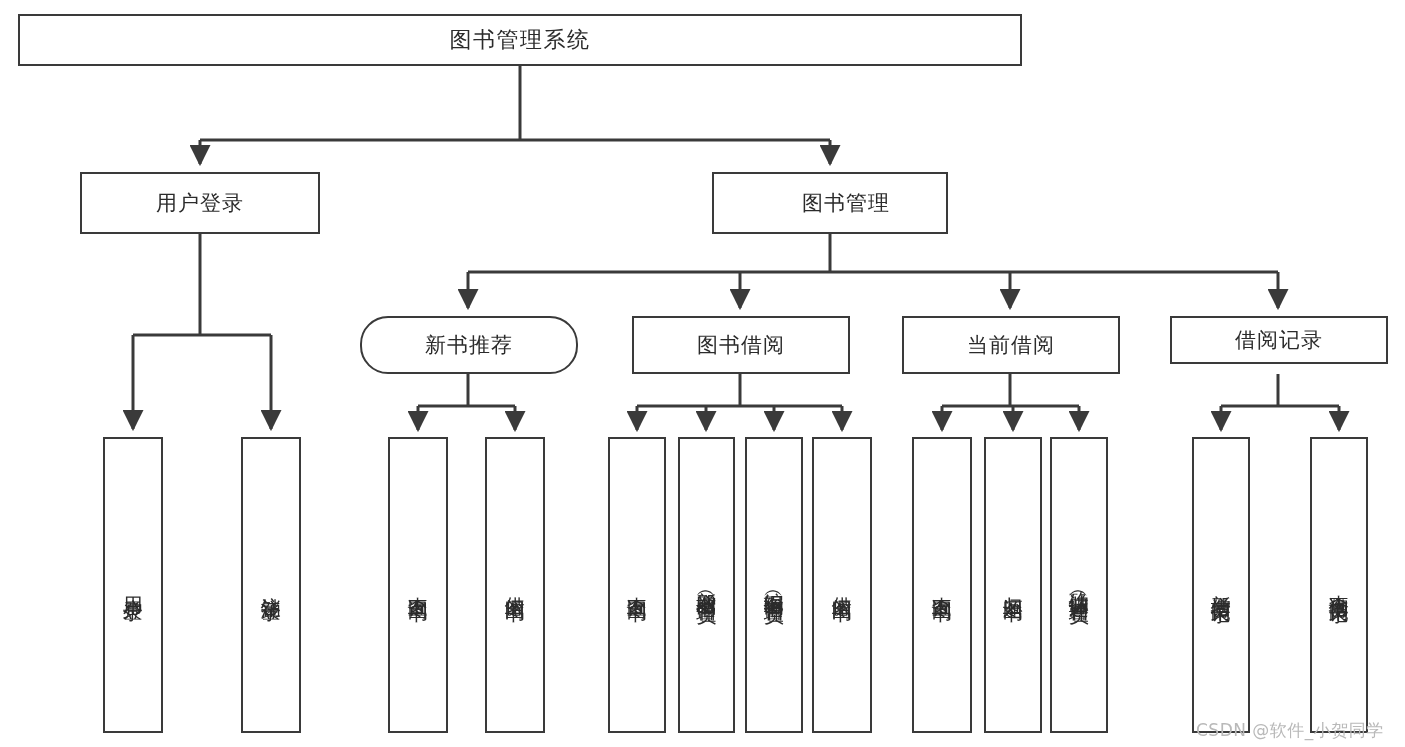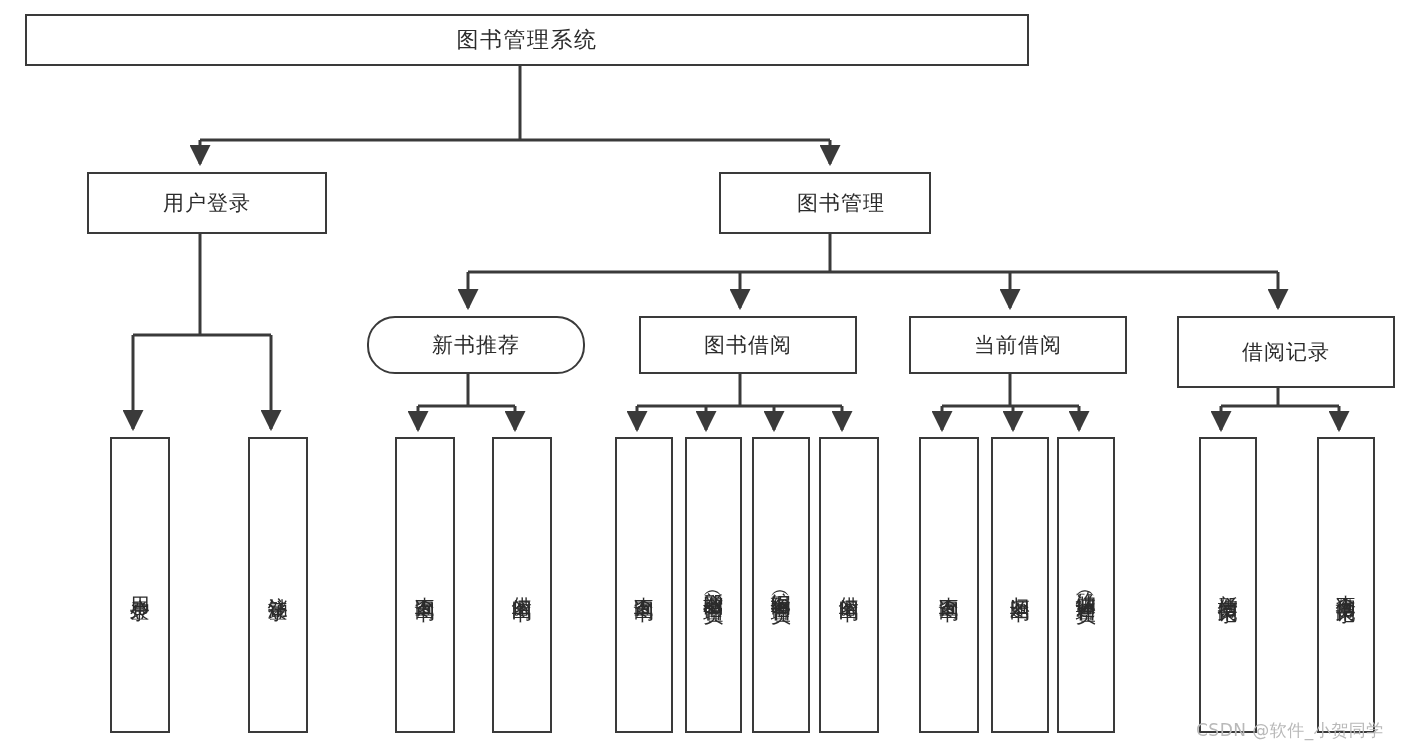--- a/index.html
+++ b/index.html
@@ -28,21 +28,20 @@
   }
   .node {
     position: absolute;
     box-sizing: border-box;
     border: 2.5px solid #3a3a3a;
     background: #ffffff;
     display: flex;
     align-items: center;
     justify-content: center;
     color: #2b2b2b;
-    margin-left: 7px;
   }
   .node.horiz {
     font-size: 21px;
     letter-spacing: 1px;
   }
   .node.root {
     font-size: 22px;
     letter-spacing: 1.5px;
   }
   .node.leaf {
@@ -124,34 +123,34 @@
     </g>
   </svg>
 
   <div class="node root" style="left:18px; top:14px; width:1004px; height:52px;">
     <span class="label">图书管理系统</span>
   </div>
 
   <div class="node horiz" style="left:80px; top:172px; width:240px; height:62px;">
     <span class="label">用户登录</span>
   </div>
-  <div class="node horiz" style="left:712px; top:172px; width:212px; height:62px;padding-left:32px;">
+  <div class="node horiz" style="left:712px; top:172px; width:236px; height:62px;padding-left:32px;">
     <span class="label">图书管理</span>
   </div>
 
   <div class="node horiz" style="left:360px; top:316px; width:218px; height:58px;border-radius:28px;">
     <span class="label">新书推荐</span>
   </div>
   <div class="node horiz" style="left:902px; top:316px; width:218px; height:58px;">
     <span class="label">当前借阅</span>
   </div>
   <div class="node horiz" style="left:632px; top:316px; width:218px; height:58px;">
     <span class="label">图书借阅</span>
   </div>
-  <div class="node horiz" style="left:1170px; top:316px; width:218px; height:72px;">
+  <div class="node horiz" style="left:1170px; top:316px; width:218px; height:48px;">
     <span class="label">借阅记录</span>
   </div>
 
   <div class="node leaf" style="left:103px; top:437px; width:60px; height:296px;">
     <span class="label">用户登录</span>
   </div>
   <div class="node leaf" style="left:241px; top:437px; width:60px; height:296px;">
     <span class="label">注销登录</span>
   </div>
   <div class="node leaf" style="left:388px; top:437px; width:60px; height:296px;">

